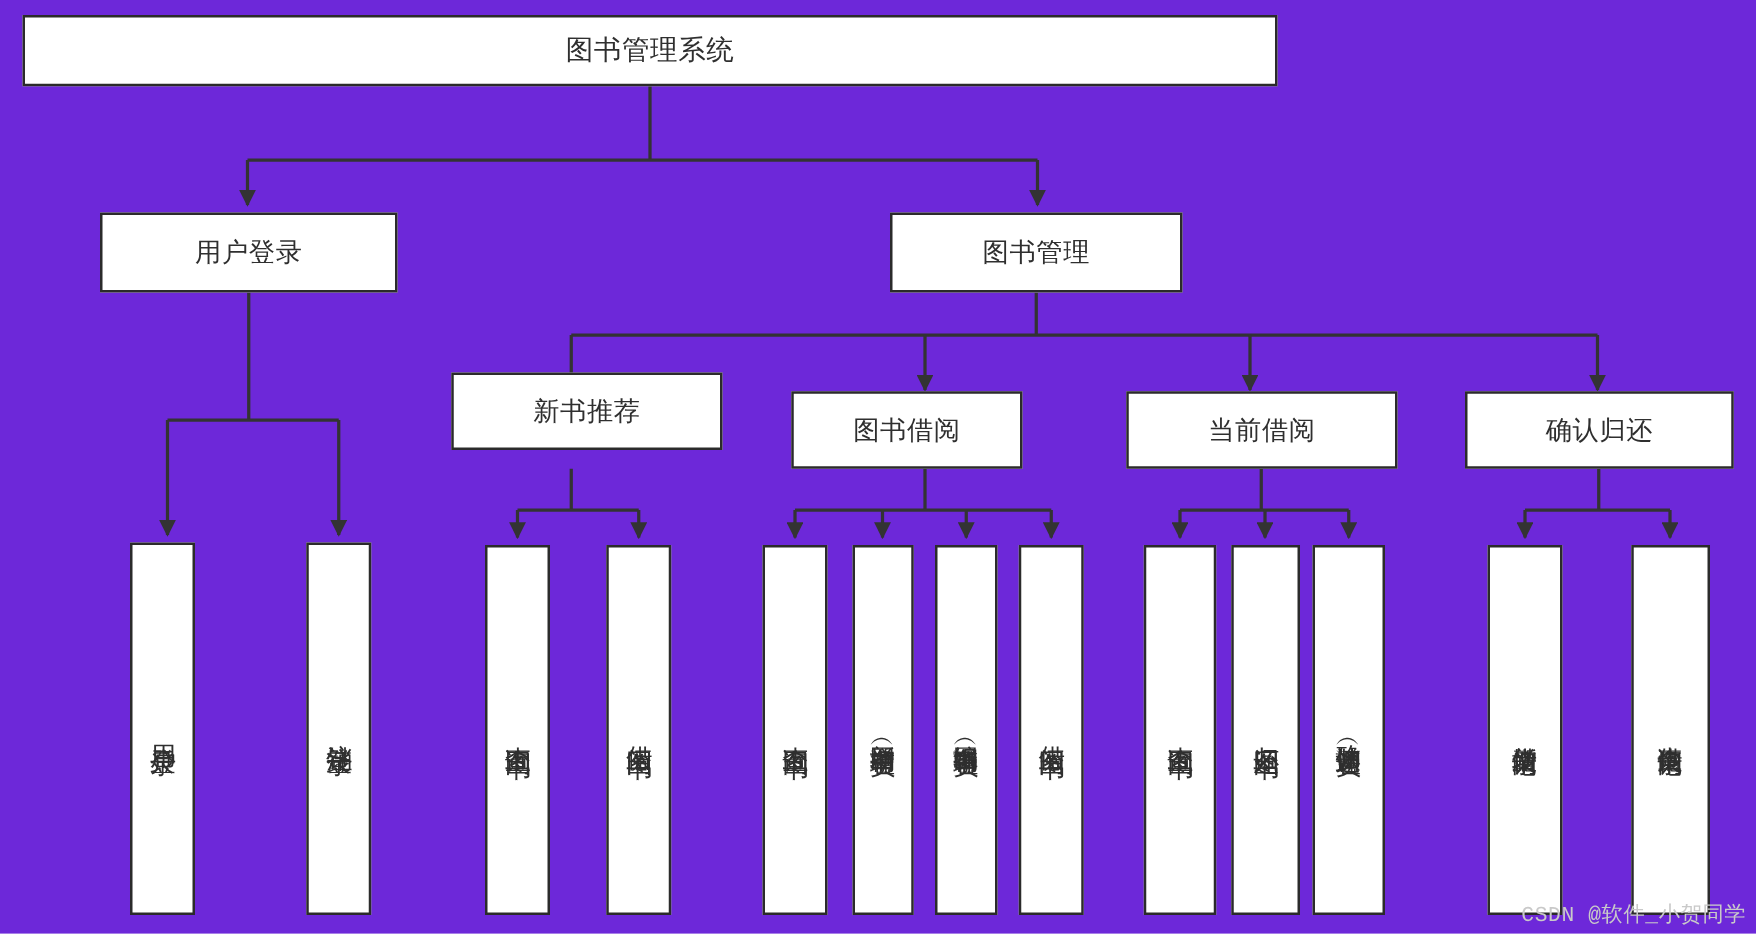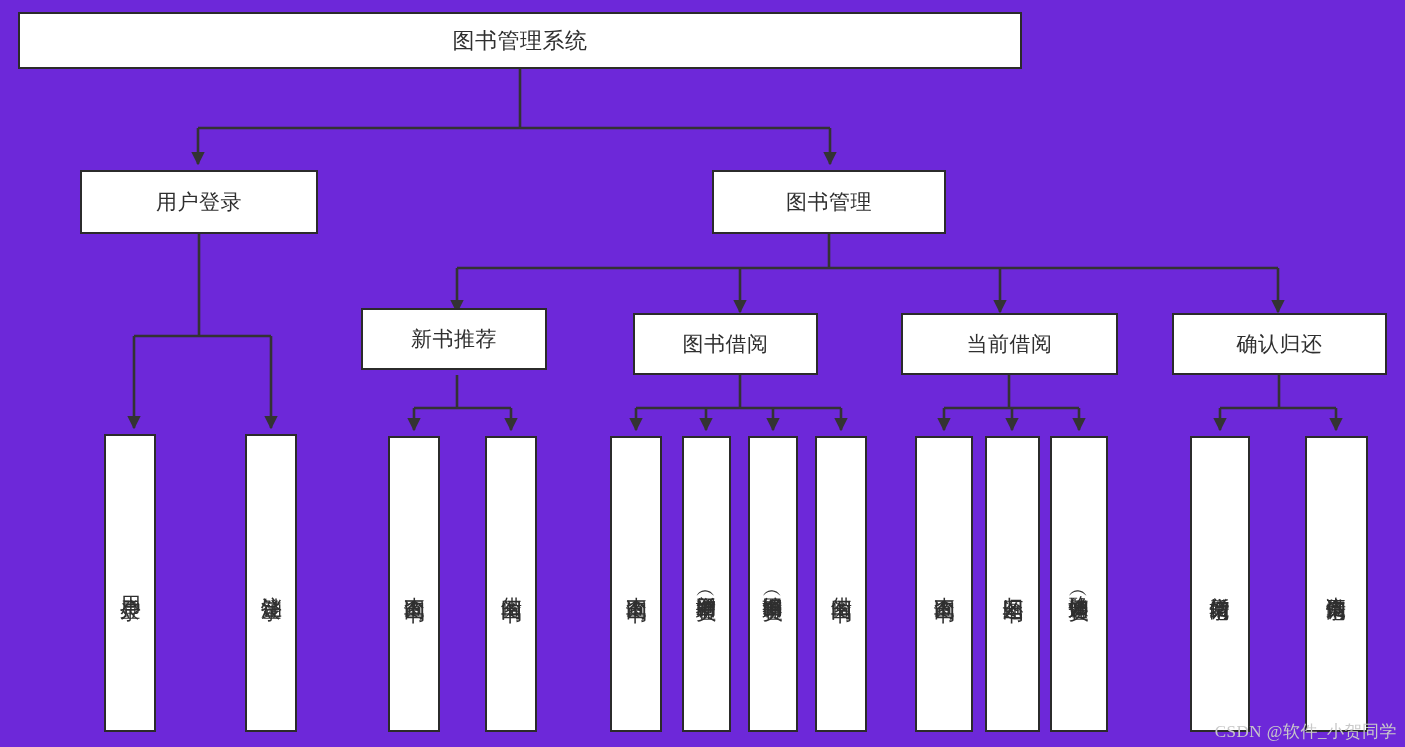--- a/index.html
+++ b/index.html
@@ -66,21 +66,21 @@
     letter-spacing: 1px;
   }
   #watermark {
     position: absolute;
     right: 8px;
     bottom: 4px;
     font-size: 17px;
     color: #c9c9c9;
     letter-spacing: 0.5px;
     white-space: nowrap;
-    font-family: Liberation Serif, serif;
+    font-family: Liberation Mono, monospace;
     text-align: center;
   }
 </style>
 </head>
 <body>
 
 <div id="canvas">
 
   <svg id="edges" viewBox="0 0 1405 747" xmlns="http://www.w3.org/2000/svg">
     <defs>
@@ -136,21 +136,21 @@
     <span class="label">图书管理系统</span>
   </div>
 
   <div class="node h" style="left:80px; top:170px; width:238px; height:64px;">
     <span class="label">用户登录</span>
   </div>
   <div class="node h" style="left:712px; top:170px; width:234px; height:64px;">
     <span class="label">图书管理</span>
   </div>
 
-  <div class="node h" style="left:361px; top:308px; width:186px; height:62px;">
+  <div class="node h" style="left:361px; top:298px; width:217px; height:62px;">
     <span class="label">新书推荐</span>
   </div>
   <div class="node h" style="left:633px; top:313px; width:185px; height:62px;">
     <span class="label">图书借阅</span>
   </div>
   <div class="node h" style="left:901px; top:313px; width:217px; height:62px;">
     <span class="label">当前借阅</span>
   </div>
   <div class="node h" style="left:1172px; top:313px; width:215px; height:62px;">
     <span class="label">确认归还</span>

